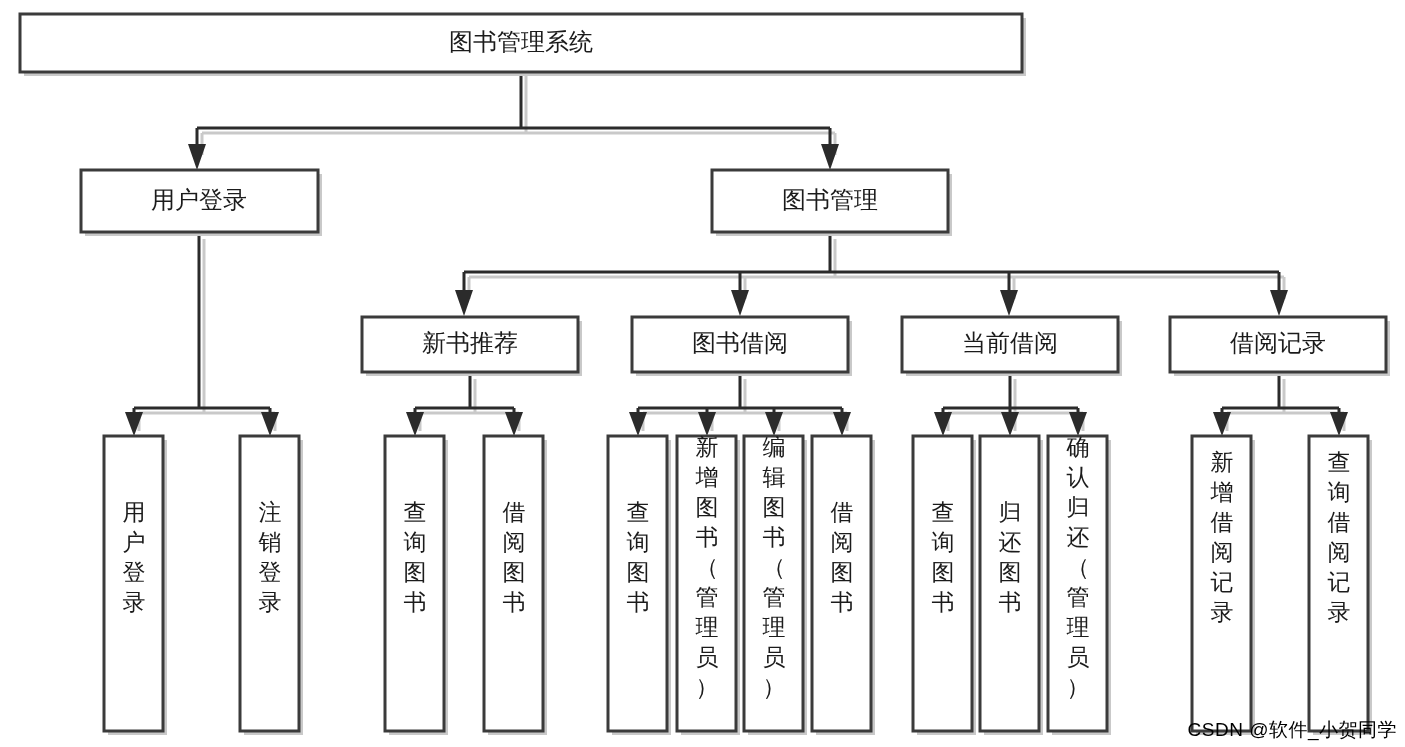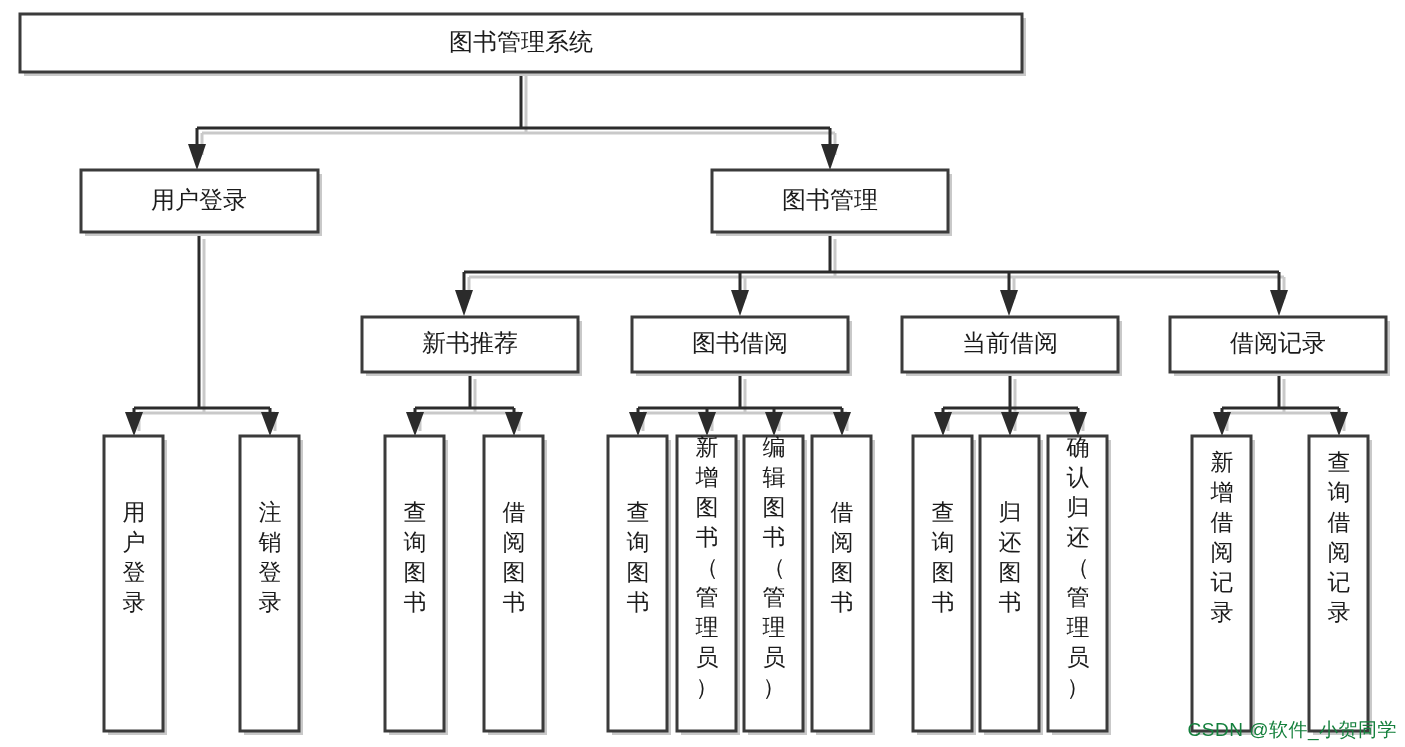--- a/index.html
+++ b/index.html
@@ -62,21 +62,21 @@
     font-size: 23px;
     fill: #1b1b1b;
     text-anchor: middle;
   }
   .watermark {
     position: absolute;
     right: 8px;
     bottom: 4px;
     font-family: "Liberation Sans", "DejaVu Sans", sans-serif;
     font-size: 19px;
-    color: #15803d;
+    color: #000000;
     letter-spacing: 0.5px;
     white-space: nowrap;
     pointer-events: none;
   }
 </style>
 </head>
 <body>
 
 <div id="diagram-root">
   <svg class="flow" viewBox="0 0 1405 747" xmlns="http://www.w3.org/2000/svg">

